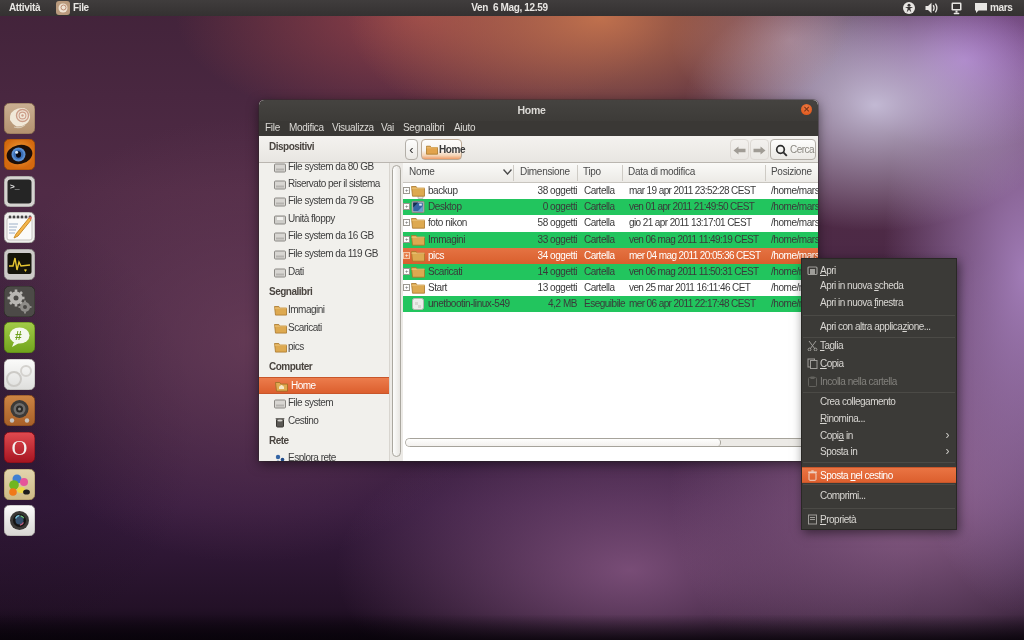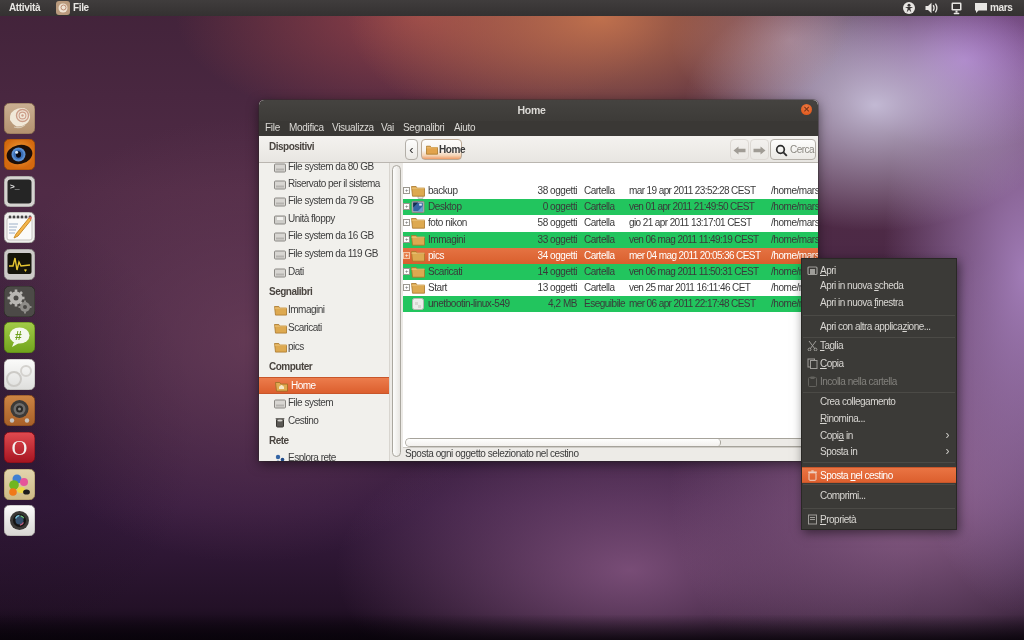--- a/index.html
+++ b/index.html
@@ -109,20 +109,21 @@
 <div id="wall"></div>
 
 <div id="topbar">
   <span class="activities">Attività</span>
   <svg class="appicon" viewBox="0 0 14 14">
         <rect x="0" y="0" width="14" height="14" rx="3" fill="#b99a7d"></rect>
         <circle cx="7" cy="7" r="4.5" fill="#efe3d3"></circle>
         <circle cx="7.5" cy="6.5" r="2.5" fill="none" stroke="#b98a72" stroke-width="1"></circle>
       </svg>
   <span class="appname">File</span>
+  <span class="clock">Ven&nbsp; 6 Mag, 12.59</span>
   <svg style="position:absolute;left:902px;top:1px;" width="14" height="14" viewBox="0 0 14 14">
         <circle cx="7" cy="7" r="6" fill="#e8e6e3"></circle>
         <circle cx="7" cy="4.2" r="1.5" fill="#383535"></circle>
         <path d="M3 6 L11 6 L8.2 7.6 L9.4 11.5 L7 8.8 L4.6 11.5 L5.8 7.6 Z" fill="#383535"></path>
       </svg>
   <svg style="position:absolute;left:925px;top:2px;" width="14" height="12" viewBox="0 0 14 12" fill="#e8e6e3">
         <path d="M0.5 4 h2.5 L6.5 0.8 v10.4 L3 8 H0.5 Z"></path>
         <path d="M8.2 3.2 q1.8 2.8 0 5.6" stroke="#e8e6e3" stroke-width="1.3" fill="none"></path>
         <path d="M10.4 1.6 q3 4.4 0 8.8" stroke="#e8e6e3" stroke-width="1.3" fill="none"></path>
       </svg>
@@ -412,20 +413,34 @@
             <path d="M1.5 9 q2.5 -3 5 0 Z" fill="#3465a4"></path>
             <circle cx="8.5" cy="6.5" r="1.8" fill="#204a87"></circle>
             <path d="M6.5 10.5 q2 -2.4 4 0 Z" fill="#204a87"></path>
           </svg></span>
         <div class="sitem" style="top:289px;">Esplora rete</div>
       </div>
   <div id="vscroll">
         <div class="handle"></div>
       </div>
   <div id="listpane">
+    <div id="colhead">
+      <span style="left:6px;">Nome</span>
+      <svg style="position:absolute;left:100px;top:6px;" width="9" height="6" viewBox="0 0 9 6">
+            <path d="M0.5 0.5 L4.5 5 L8.5 0.5" fill="none" stroke="#4a4a4a" stroke-width="1.4"></path>
+          </svg>
+      <div class="sep" style="left:110px;"></div>
+      <span style="left:117px;">Dimensione</span>
+      <div class="sep" style="left:174px;"></div>
+      <span style="left:180px;">Tipo</span>
+      <div class="sep" style="left:219px;"></div>
+      <span style="left:225px;">Data di modifica</span>
+      <div class="sep" style="left:362px;"></div>
+      <span style="left:368px;">Posizione</span>
+    </div>
     <div id="rows">
           <div class="lrow" style="top:20px;">
             <div class="exp">+</div>
             <svg style="position:absolute;left:14px;top:9px;" width="7" height="7" viewBox="0 0 7 7">
               <rect x="1" y="3" width="5" height="3.6" rx="0.6" fill="#e8e6e2" stroke="#8a8884" stroke-width="0.5"></rect>
               <path d="M2.2 3 V2 a1.3 1.3 0 0 1 2.6 0 V3" fill="none" stroke="#8a8884" stroke-width="0.7"></path>
             </svg>
             <span style="position:absolute;left:8px;top:2px;"><svg width="14" height="12" viewBox="0 0 14 12">
                 <path d="M0.5 1.5 h4.6 l1 1.7 h7.4 v8 h-12 Z" fill="#dda950" stroke="#a8762a" stroke-width=".8"></path>
                 <path d="M0.5 3.2 h13" stroke="#eec77f" stroke-width=".9"></path>
@@ -520,23 +535,20 @@
             <span class="sz">4,2 MB</span>
             <span class="tp">Eseguibile</span>
             <span class="dt">mer 06 apr 2011 22:17:48 CEST</span>
             <span class="ps">/home/mars</span>
           </div>
         </div>
     <div id="hscroll">
           <div class="handle"></div>
         </div>
   </div>
-  <div id="statusbar">
-        <span>Sposta ogni oggetto selezionato nel cestino</span>
-      </div>
 </div>
 
 <div id="ctx">
       <div class="mi " style="top:4px;">
         <svg class="micon" viewBox="0 0 11 11">
           <rect x="1" y="2" width="9" height="7.5" rx="1" fill="none" stroke="#b8b6b2" stroke-width="1.2"></rect>
           <rect x="3" y="4" width="5" height="5.5" fill="#b8b6b2"></rect>
         </svg>
         <span class="txt"><u>A</u>pri</span>
       </div>

